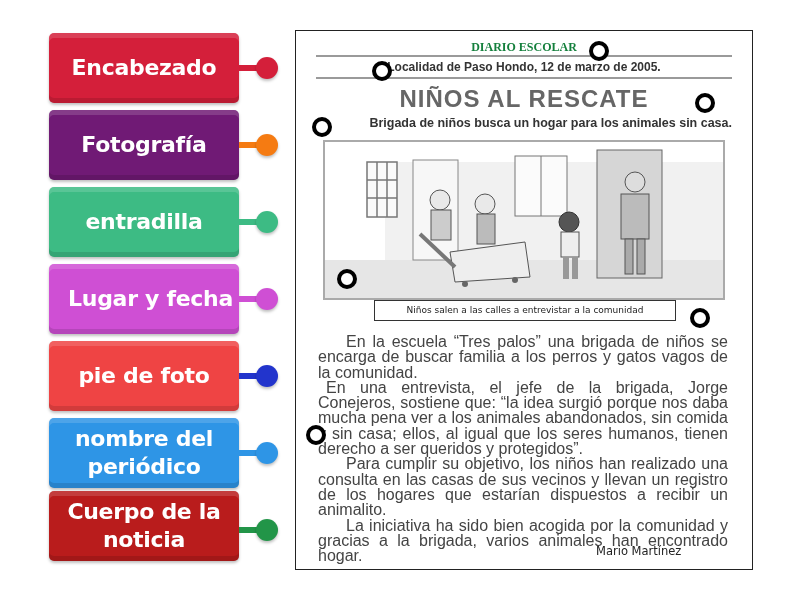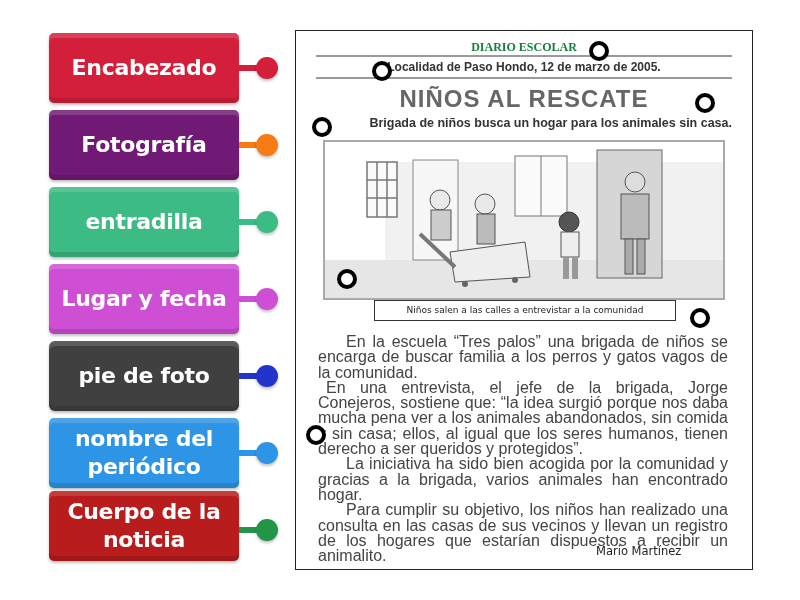--- a/index.html
+++ b/index.html
@@ -46,27 +46,27 @@
 </div>
 <div class="conn" style="top:142px;background:#f57b12;"></div>
 <div class="knob" style="top:134px;background:#f57b12;"></div>
 
 <div class="tile" style="top:187px;background:#3dbb84;">
   <span class="lbl">entradilla</span>
 </div>
 <div class="conn" style="top:219px;background:#3dbb84;"></div>
 <div class="knob" style="top:211px;background:#3dbb84;"></div>
 
-<div class="tile" style="top:264px;background:#cf4fd4;">
+<div class="tile" style="top:264px;background:#cf4fd4;justify-content:flex-end;">
   <span class="lbl">Lugar y fecha</span>
 </div>
 <div class="conn" style="top:296px;background:#cf4fd4;"></div>
 <div class="knob" style="top:288px;background:#cf4fd4;"></div>
 
-<div class="tile" style="top:341px;background:#404040;border-radius:6px;">
+<div class="tile" style="top:341px;background:#ef4444;">
   <span class="lbl">pie de foto</span>
 </div>
 <div class="conn" style="top:373px;background:#2234cc;"></div>
 <div class="knob" style="top:365px;background:#2234cc;"></div>
 
 <div class="tile" style="top:418px;background:#2e95e6;">
   <span class="lbl">nombre del periódico</span>
 </div>
 <div class="conn" style="top:450px;background:#2e95e6;"></div>
 <div class="knob" style="top:442px;background:#2e95e6;"></div>
@@ -125,22 +125,22 @@
       <circle cx="140" cy="142" r="3" fill="#666"></circle>
         <circle cx="190" cy="138" r="3" fill="#666"></circle>
     </svg>
   </div>
 
   <div class="caption">Niños salen a las calles a entrevistar a la comunidad</div>
 
   <div class="body">
     <p class="ind1">En la escuela “Tres palos” una brigada de niños se encarga de buscar familia a los perros y gatos vagos de la comunidad.</p>
     <p class="ind2">En una entrevista, el jefe de la brigada, Jorge Conejeros, sostiene que: “la idea surgió porque nos daba mucha pena ver a los animales abandonados, sin comida y sin casa; ellos, al igual que los seres humanos, tienen derecho a ser queridos y protegidos”.</p>
+    <p class="ind1">Para cumplir su objetivo, los niños han realizado una consulta en las casas de sus vecinos y llevan un registro de los hogares que estarían dispuestos a recibir un animalito.</p>
     <p class="ind1">La iniciativa ha sido bien acogida por la comunidad y gracias a la brigada, varios animales han encontrado hogar.</p>
-    <p class="ind1">Para cumplir su objetivo, los niños han realizado una consulta en las casas de sus vecinos y llevan un registro de los hogares que estarían dispuestos a recibir un animalito.</p>
   </div>
   <div class="byline">Mario Martínez</div>
 </div>
 
 <div class="target" style="left:589px;top:41px;"></div>
 <div class="target" style="left:372px;top:61px;"></div>
 <div class="target" style="left:695px;top:93px;"></div>
 <div class="target" style="left:312px;top:117px;"></div>
 <div class="target" style="left:337px;top:269px;"></div>
 <div class="target" style="left:690px;top:308px;"></div>

